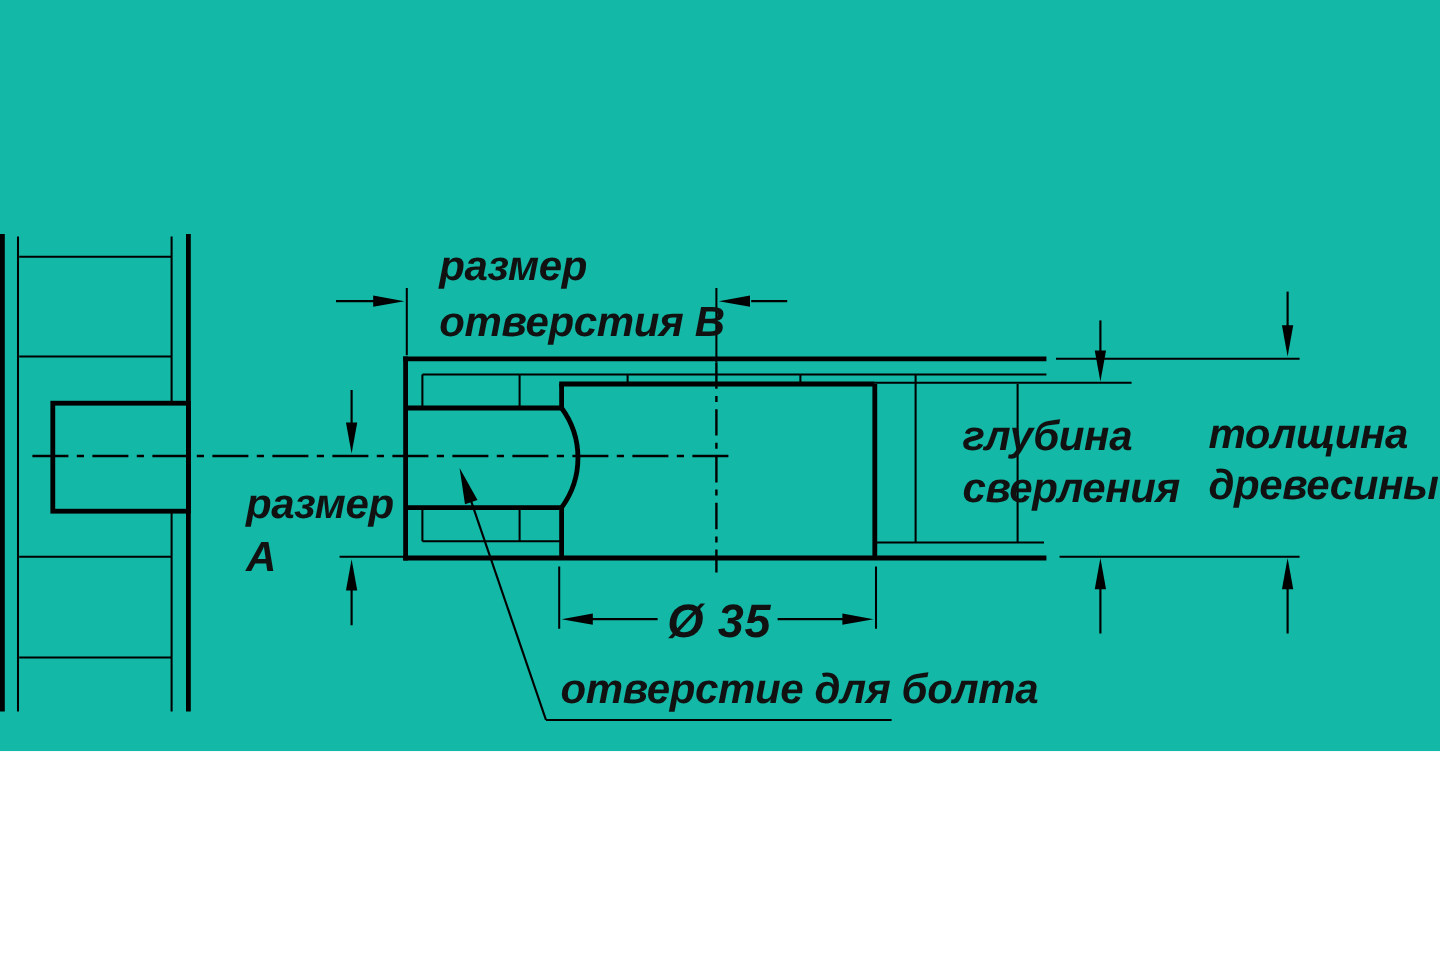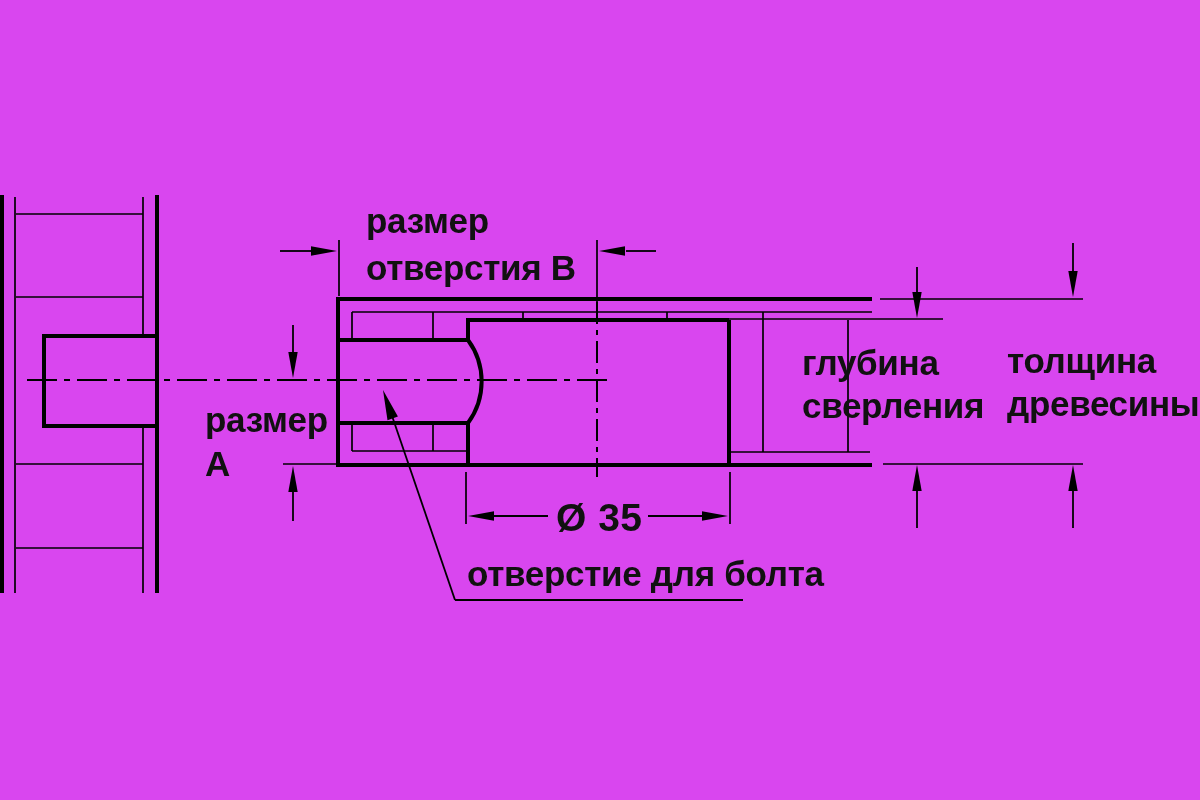--- a/index.html
+++ b/index.html
@@ -1,17 +1,17 @@
 <!DOCTYPE html>
 <html><head>
 <meta charset="utf-8">
 <style>
   html,body{margin:0;padding:0;background:#ffffff;}
-  .stage{position:relative;width:1200px;height:800px;background:#d946ef;overflow:hidden;
-         font-family:"Liberation Sans","DejaVu Sans",sans-serif;}
+  .stage{position:relative;width:1200px;height:626px;background:#14b8a6;overflow:hidden;
+         font-family:"Liberation Sans","DejaVu Sans",sans-serif;font-style:italic;}
   svg{position:absolute;left:0;top:0;}
   .thick{stroke:#000;stroke-width:4;fill:none;stroke-linecap:butt;}
   .thin{stroke:#000;stroke-width:1.7;fill:none;stroke-linecap:butt;}
   .dim{stroke:#000;stroke-width:1.8;fill:none;stroke-linecap:butt;}
   .cline{stroke:#000;stroke-width:2;fill:none;stroke-dasharray:30 7 6 7;}
   .cline2{stroke:#000;stroke-width:2;fill:none;stroke-dasharray:22 6 5 6;}
   .ah{fill:#000;stroke:none;}
   .lbl{fill:#111;font-weight:bold;font-size:35px;letter-spacing:-0.3px;}
   .lbl-big{fill:#111;font-weight:bold;font-size:39px;letter-spacing:0.5px;}
 </style>

